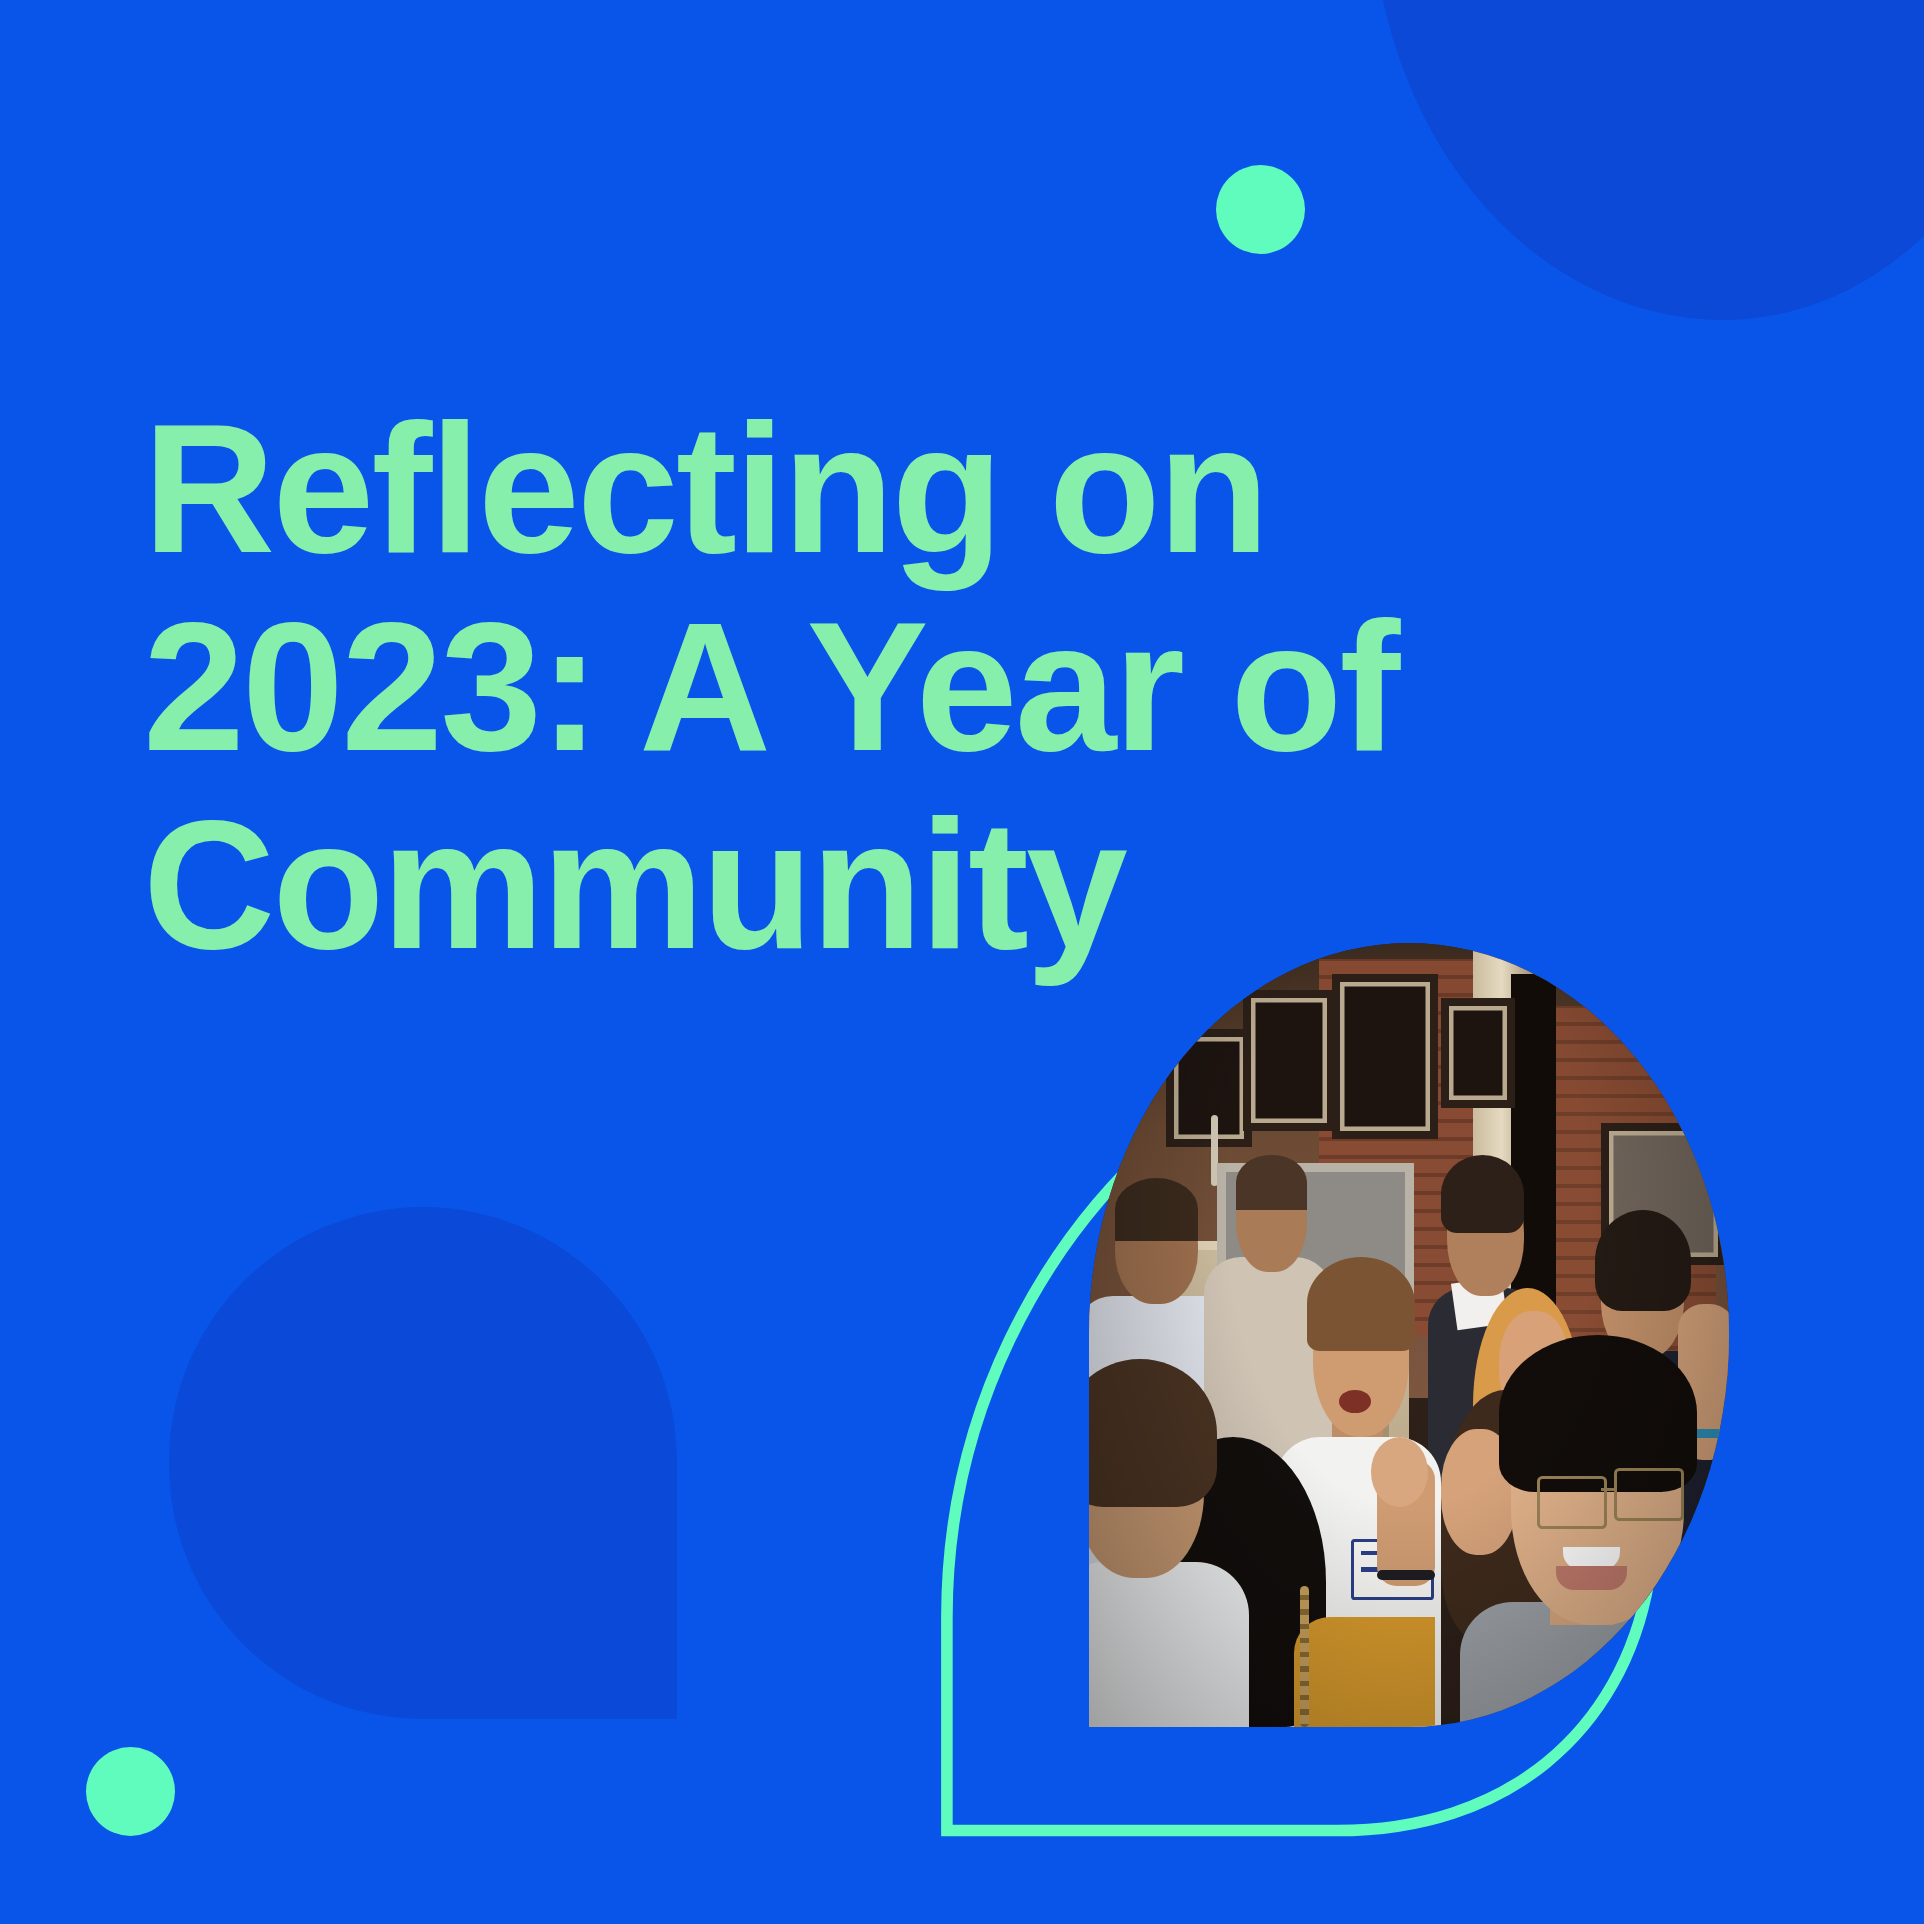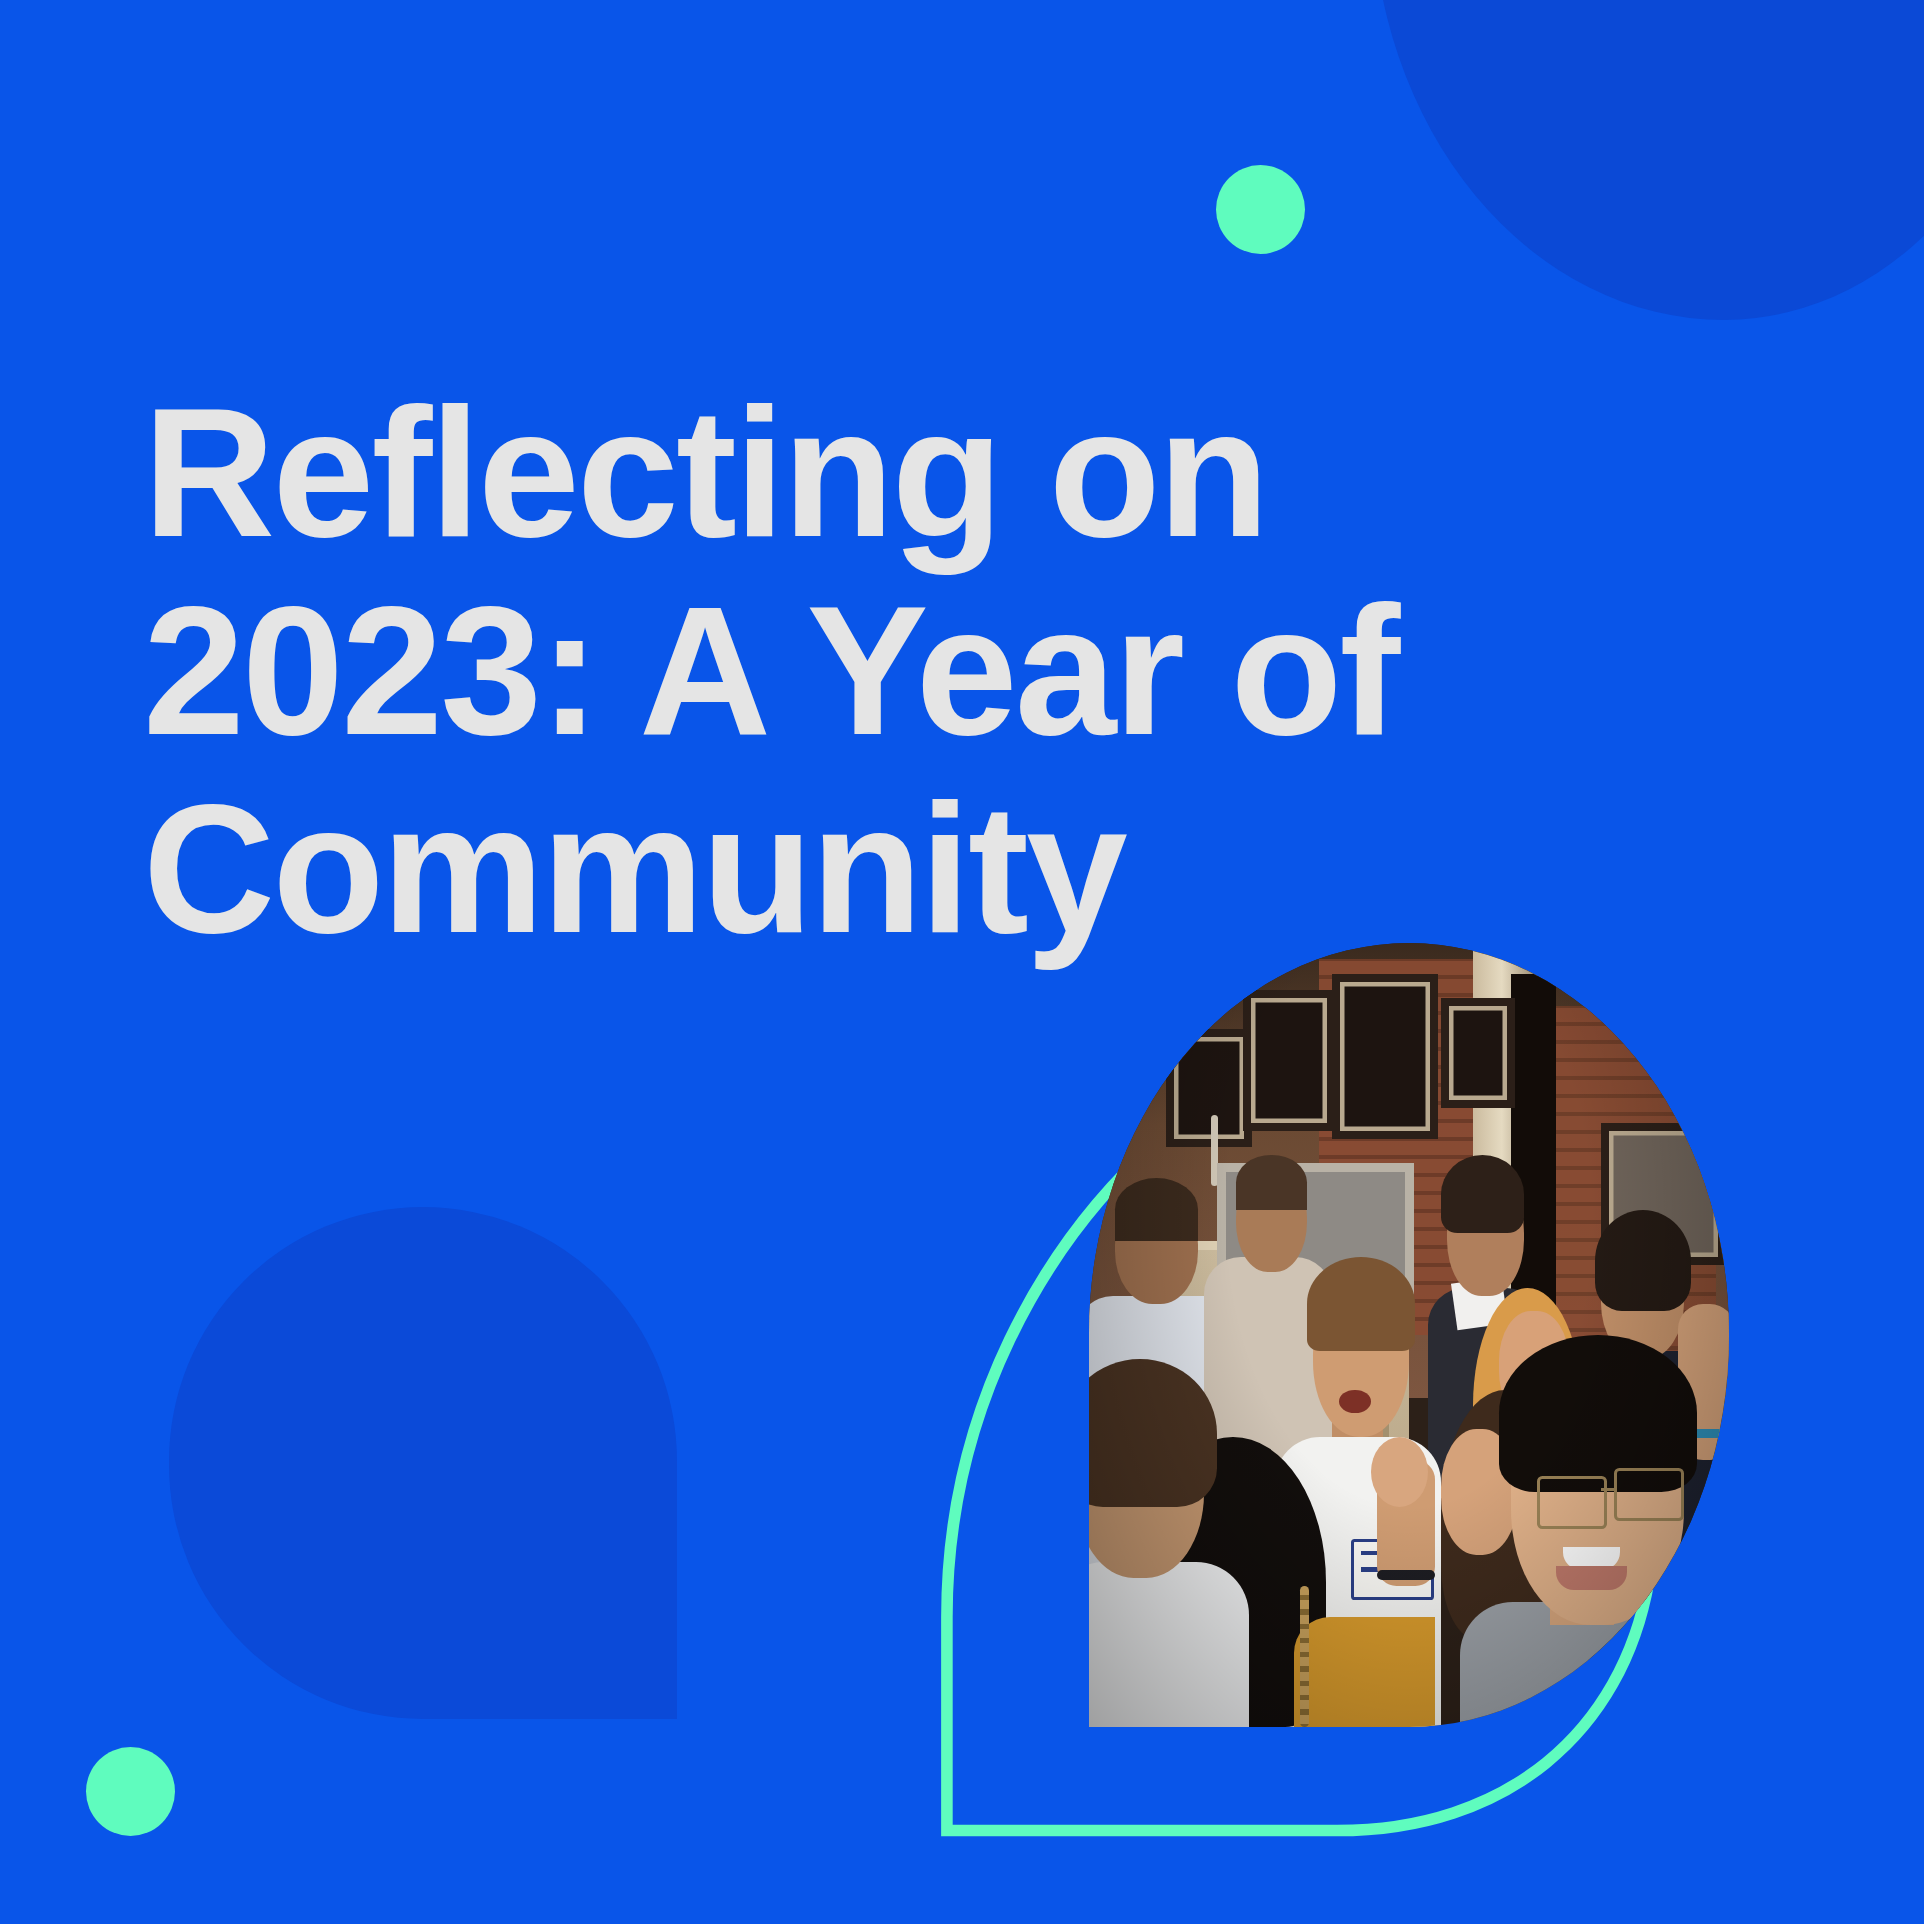--- a/index.html
+++ b/index.html
@@ -50,23 +50,23 @@
   }
   .photo{
     position:absolute;
     inset:0;
     background:#2c2018;
   }
 
   
   .title{
     position:absolute;
-    left:143px; top:251px;
+    left:143px; top:267px;
     width:1390px;
-    color:#e5e5e5;
+    color:#86efac;
     font-size:183px;
     line-height:198px;
     font-weight:700;
     letter-spacing:-2.7px;
     white-space:pre-line;
     -webkit-font-smoothing:antialiased;
   }
 
   
   .ph{position:absolute;}

